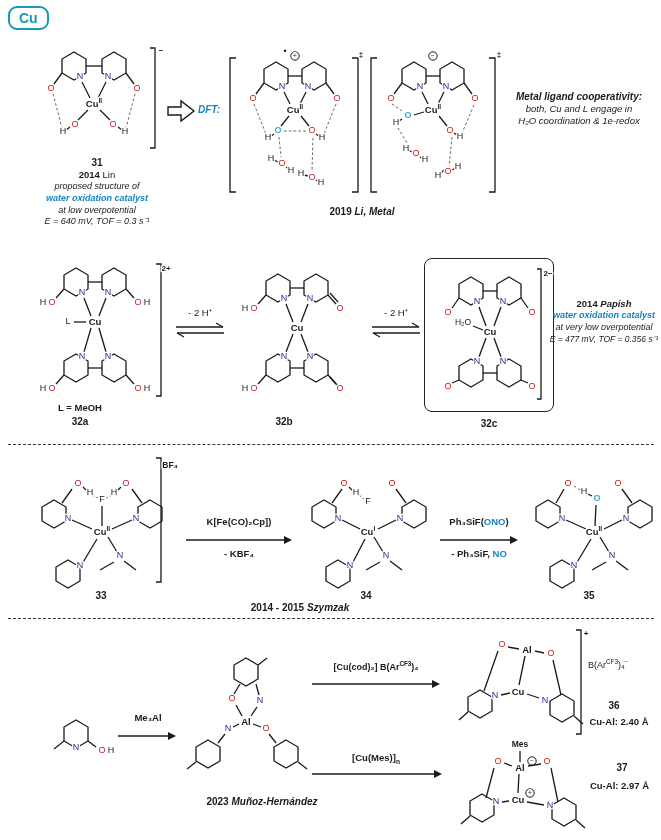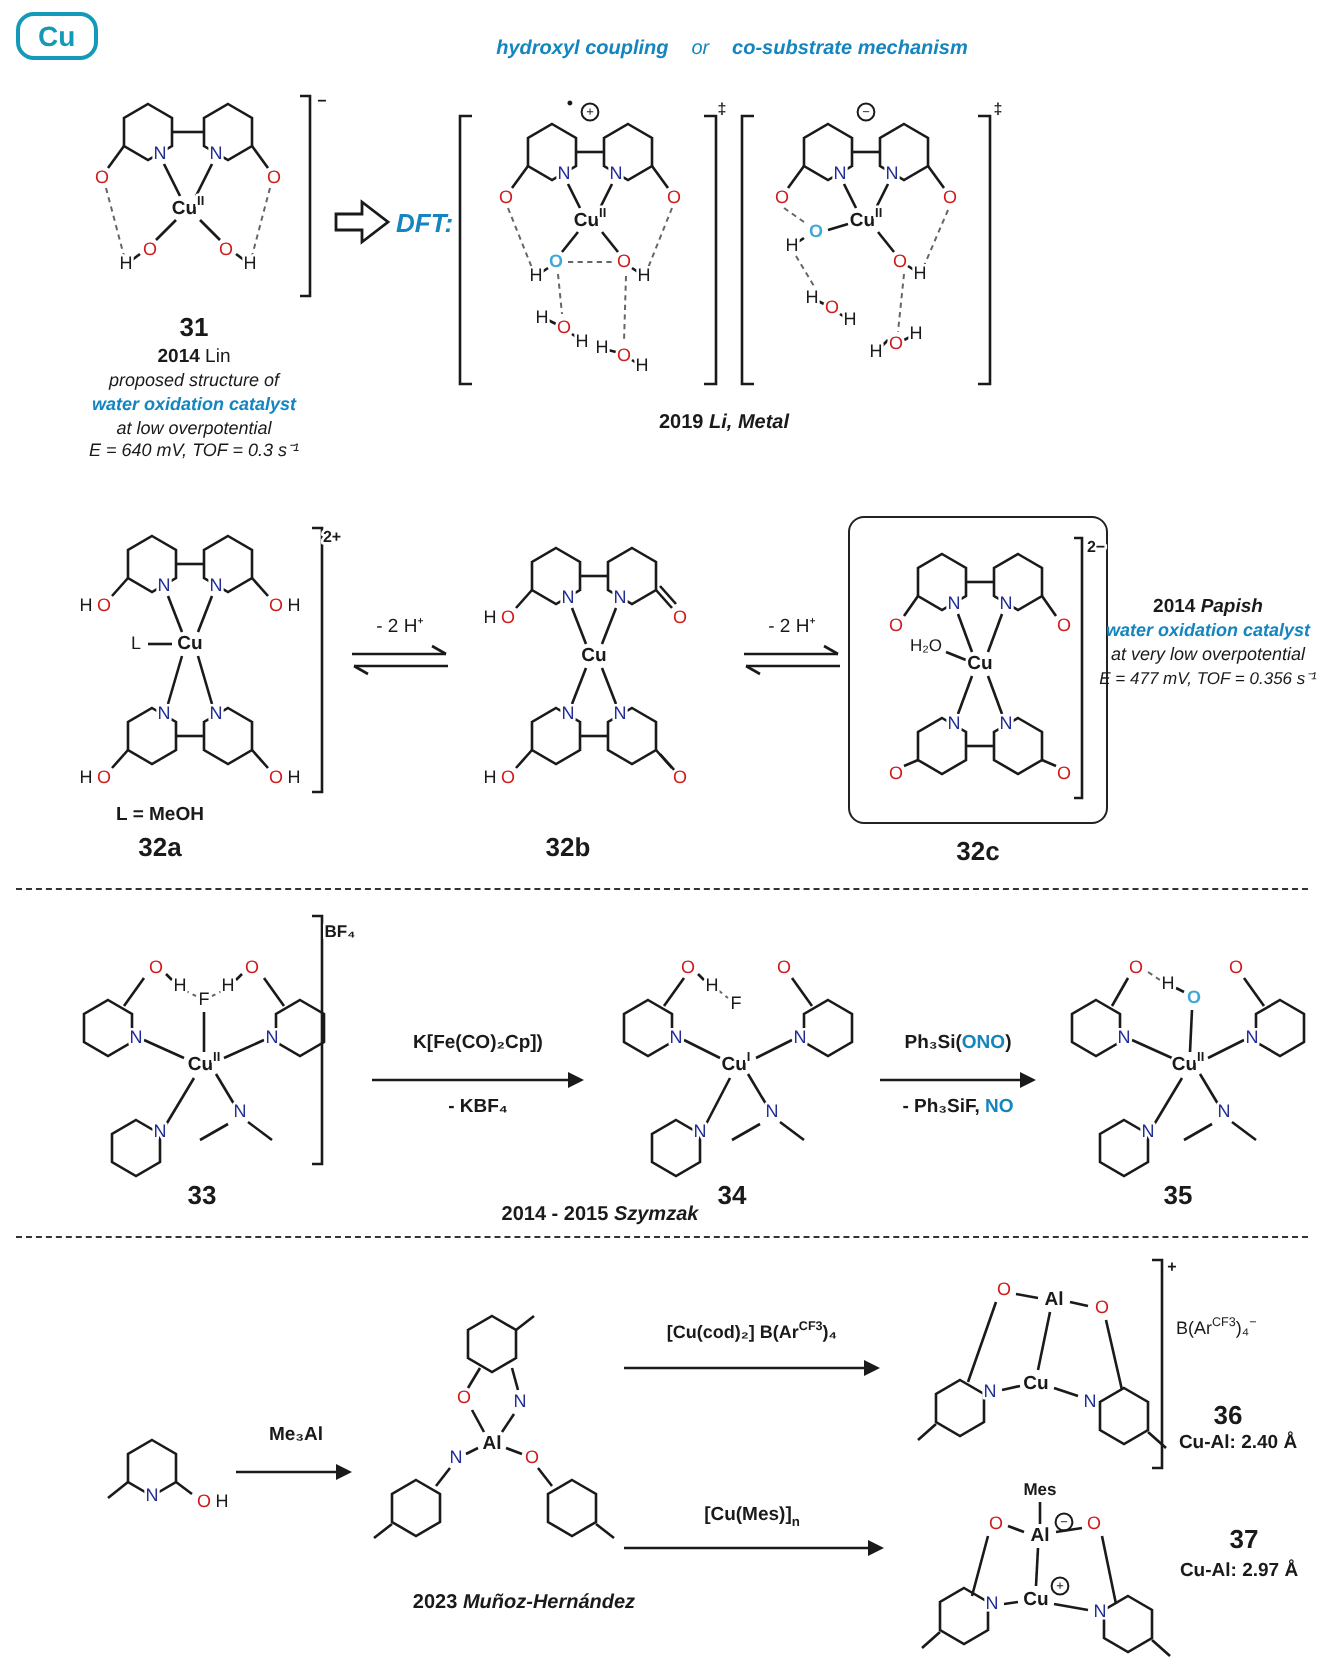--- a/index.html
+++ b/index.html
@@ -9,21 +9,21 @@
 *{margin:0;padding:0;box-sizing:border-box}
 body{background:#fff}
 #canvas{position:relative;width:661px;height:840px;background:#fff;
   font-family:"Liberation Sans",sans-serif;color:var(--ink);overflow:hidden}
 .abs{position:absolute}
 .c{text-align:center}
 .b{font-weight:bold}
 .i{font-style:italic}
 .blue{color:var(--blue)}
 .fs8{font-size:8.5px}.fs9{font-size:9px}.fs95{font-size:9.5px}
-.fs10{font-size:10px}.fs105{font-size:13px}
+.fs10{font-size:10px}.fs105{font-size:10px}
 .lh{line-height:1.3}
 svg{overflow:visible}
 .ring{fill:none;stroke:var(--ink);stroke-width:1.3}
 .bonds line,.bonds polyline{stroke:var(--ink);stroke-width:1.3;fill:none}
 .hb line{stroke:#666;stroke-width:1;stroke-dasharray:2.6 2.2}
 text.at{font-family:"Liberation Sans",sans-serif;font-size:9px;fill:var(--ink);
   text-anchor:middle;dominant-baseline:middle;
   paint-order:stroke;stroke:#fff;stroke-width:2.6px;stroke-linejoin:round}
 text.met{font-weight:bold;font-size:9.5px}
 text.red{fill:var(--red)}
@@ -48,25 +48,20 @@
       <g id="hexp">
         <polygon class="ring" points="0,-14 12,-7 12,7 0,14 -12,7 -12,-7"></polygon>
       </g>
     </defs>
 </svg>
 
 <div id="canvas">
 
   <div id="badge" class="abs" style="left:8px;top:6px">Cu</div>
 
-  <div class="abs c" style="left:228px;top:14px;width:276px">
-    <span class="b i fs10 blue">hydroxyl coupling</span>
-    <span class="i fs10 blue" style="margin:0 7px">or</span>
-    <span class="b i fs10 blue">co-substrate mechanism</span>
-  </div>
 
   <svg class="abs" style="left:26px;top:36px" width="140" height="126" viewBox="0 0 140 126">
     <g>
       <use href="#hexp" x="48" y="30"></use>
         <use href="#hexp" x="88" y="30"></use>
     </g>
     <g class="bonds">
       <line x1="60" y1="30" x2="76" y2="30"></line>
       <line x1="56" y1="46" x2="64" y2="62"></line>
         <line x1="80" y1="46" x2="72" y2="62"></line>
@@ -207,20 +202,25 @@
     <text class="at" x="72" y="136">H</text>
     <text class="at" x="92" y="127">H</text>
     <text class="at chg" x="133" y="15">‡</text>
   </svg>
 
   <div class="abs c fs10" style="left:282px;top:206px;width:160px">
     <span class="b">2019</span>
     <span class="b i">Li, Metal</span>
   </div>
 
+  <div class="abs c lh" style="left:500px;top:90px;width:158px">
+    <div class="b i fs10">Metal ligand cooperativity:</div>
+    <div class="i fs95">both, Cu and L engage in</div>
+    <div class="i fs95">H₂O coordination &amp; 1e-redox</div>
+  </div>
 
   <svg class="abs" style="left:20px;top:256px" width="150" height="148" viewBox="0 0 150 148">
     <g>
       <use href="#hexp" x="56" y="26"></use>
         <use href="#hexp" x="94" y="26"></use>
       <use href="#hexp" x="56" y="112"></use>
         <use href="#hexp" x="94" y="112"></use>
     </g>
     <g class="bonds">
       <line x1="68" y1="26" x2="82" y2="26"></line>
@@ -432,21 +432,21 @@
     <text class="at nvy" x="90" y="104">N</text>
     <text class="at met" x="72" y="80"><tspan>Cu</tspan><tspan class="sup" dy="-3.5">I</tspan></text>
     <text class="at" x="72" y="50">F</text>
     <text class="at red" x="48" y="32">O</text>
     <text class="at" x="60" y="41">H</text>
     <text class="at red" x="96" y="32">O</text>
   </svg>
   <div class="abs c b fs105" style="left:326px;top:590px;width:80px">34</div>
 
   <div class="abs c b fs95" style="left:424px;top:516px;width:110px">
-    <span>Ph₃Si(</span><span class="blue">ONO</span><span>)</span>
+    <span>Ph₃SiF(</span><span class="blue">ONO</span><span>)</span>
   </div>
   <svg class="abs" style="left:440px;top:534px" width="78" height="12" viewBox="0 0 78 12">
     <g class="bonds">
         <line x1="0" y1="6" x2="70" y2="6"></line>
       </g>
     <polygon class="ah" points="70,2 78,6 70,10"></polygon>
   </svg>
   <div class="abs c b fs95" style="left:424px;top:548px;width:110px">
     <span>- Ph₃SiF, </span><span class="blue">NO</span>
   </div>

